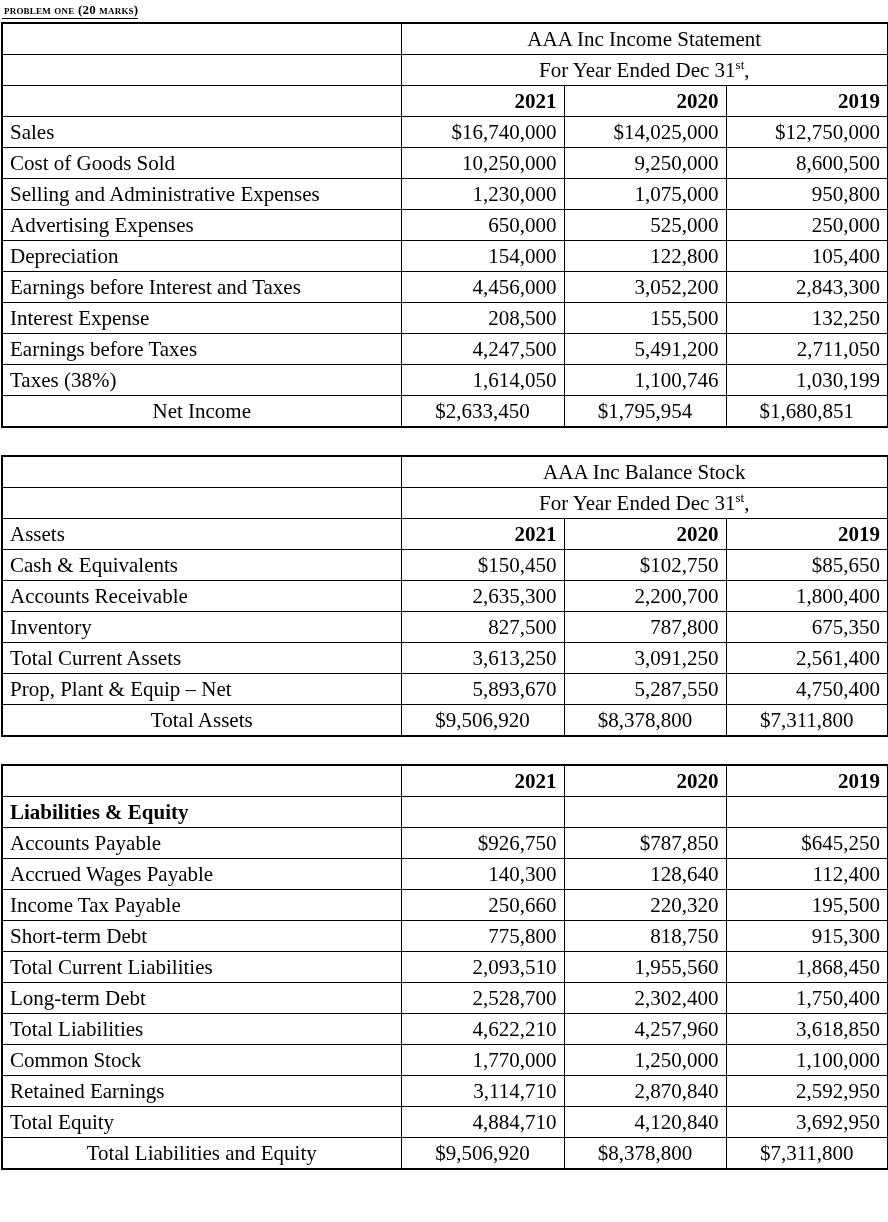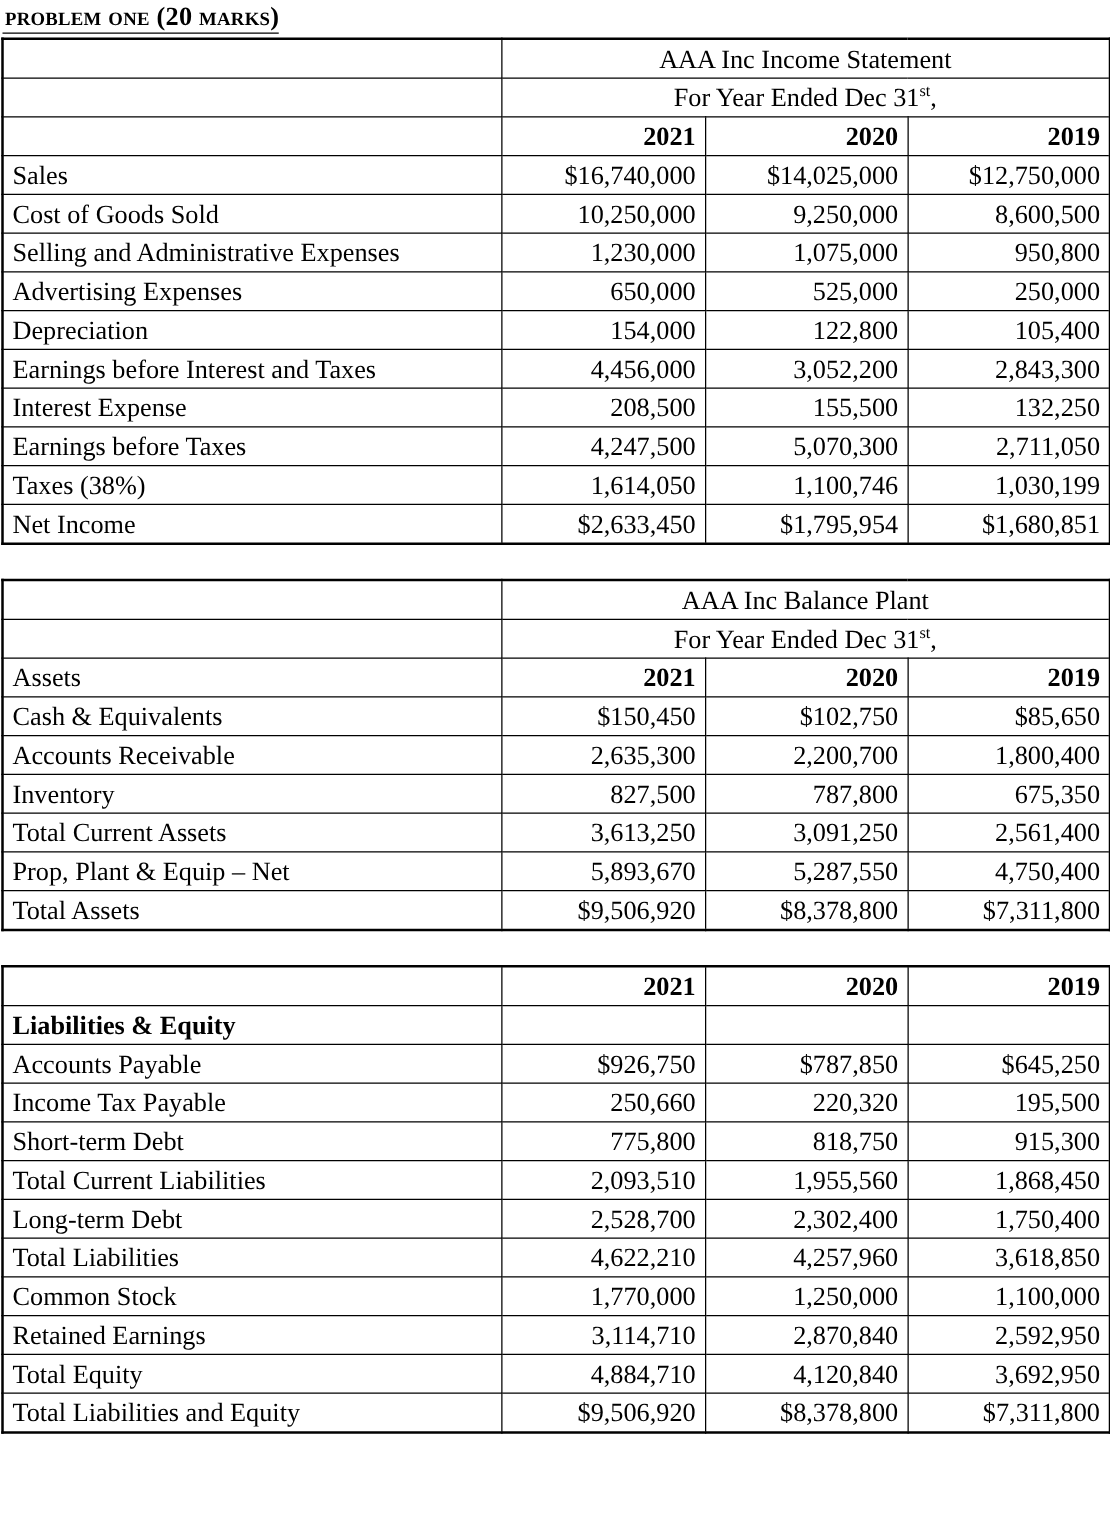--- a/index.html
+++ b/index.html
@@ -15,21 +15,21 @@
     overflow: hidden;
   }
   .page {
     width: 888px;
     box-sizing: border-box;
   }
 
   
   .problem-heading {
     font-weight: bold;
-    font-size: 21px;
+    font-size: 13px;
     line-height: 1;
     padding: 3px 0 2px 2px;
     display: inline-block;
     border-bottom: 1.6px solid #000;
     letter-spacing: 0.2px;
     font-variant: small-caps;
     text-transform: lowercase;
   }
   .heading-wrap {
     padding-left: 2px;
@@ -58,20 +58,21 @@
   }
   
   table.fin {
     border: 2.2px solid #000;
   }
   table.fin tr:first-child td {
     border-top: none;
   }
   table.fin tr:last-child td {
     border-bottom: none;
+    text-align: center;
   }
   table.fin td:first-child {
     border-left: none;
   }
   table.fin td:last-child {
     border-right: none;
   }
 
   col.c-label { width: 399px; }
   col.c-y1    { width: 163px; }
@@ -156,21 +157,21 @@
       </tr>
       <tr>
         <td class="lbl">Interest Expense</td>
         <td class="num">208,500</td>
         <td class="num">155,500</td>
         <td class="num">132,250</td>
       </tr>
       <tr>
         <td class="lbl">Earnings before Taxes</td>
         <td class="num">4,247,500</td>
-        <td class="num">5,070,300</td>
+        <td class="num">5,491,200</td>
         <td class="num">2,711,050</td>
       </tr>
       <tr>
         <td class="lbl">Taxes (38%)</td>
         <td class="num">1,614,050</td>
         <td class="num">1,100,746</td>
         <td class="num">1,030,199</td>
       </tr>
       <tr>
         <td class="lbl">Net Income</td>
@@ -186,21 +187,21 @@
   <table class="fin">
     <colgroup>
       <col class="c-label">
         <col class="c-y1">
         <col class="c-y2">
         <col class="c-y3">
     </colgroup>
     <tbody>
       <tr>
         <td class="empty"></td>
-        <td class="ctr" colspan="3">AAA Inc Balance Plant</td>
+        <td class="ctr" colspan="3">AAA Inc Balance Stock</td>
       </tr>
       <tr>
         <td class="empty"></td>
         <td class="ctr" colspan="3"><span>For Year Ended Dec 31</span><span class="sup">st</span><span>,</span></td>
       </tr>
       <tr>
         <td class="lbl">Assets</td>
         <td class="yr">2021</td>
         <td class="yr">2020</td>
         <td class="yr">2019</td>
@@ -266,20 +267,26 @@
         <td class="num"></td>
         <td class="num"></td>
       </tr>
       <tr>
         <td class="lbl indent">Accounts Payable</td>
         <td class="num">$926,750</td>
         <td class="num">$787,850</td>
         <td class="num">$645,250</td>
       </tr>
       <tr>
+        <td class="lbl indent">Accrued Wages Payable</td>
+        <td class="num">140,300</td>
+        <td class="num">128,640</td>
+        <td class="num">112,400</td>
+      </tr>
+      <tr>
         <td class="lbl indent">Income Tax Payable</td>
         <td class="num">250,660</td>
         <td class="num">220,320</td>
         <td class="num">195,500</td>
       </tr>
       <tr>
         <td class="lbl indent">Short-term Debt</td>
         <td class="num">775,800</td>
         <td class="num">818,750</td>
         <td class="num">915,300</td>

